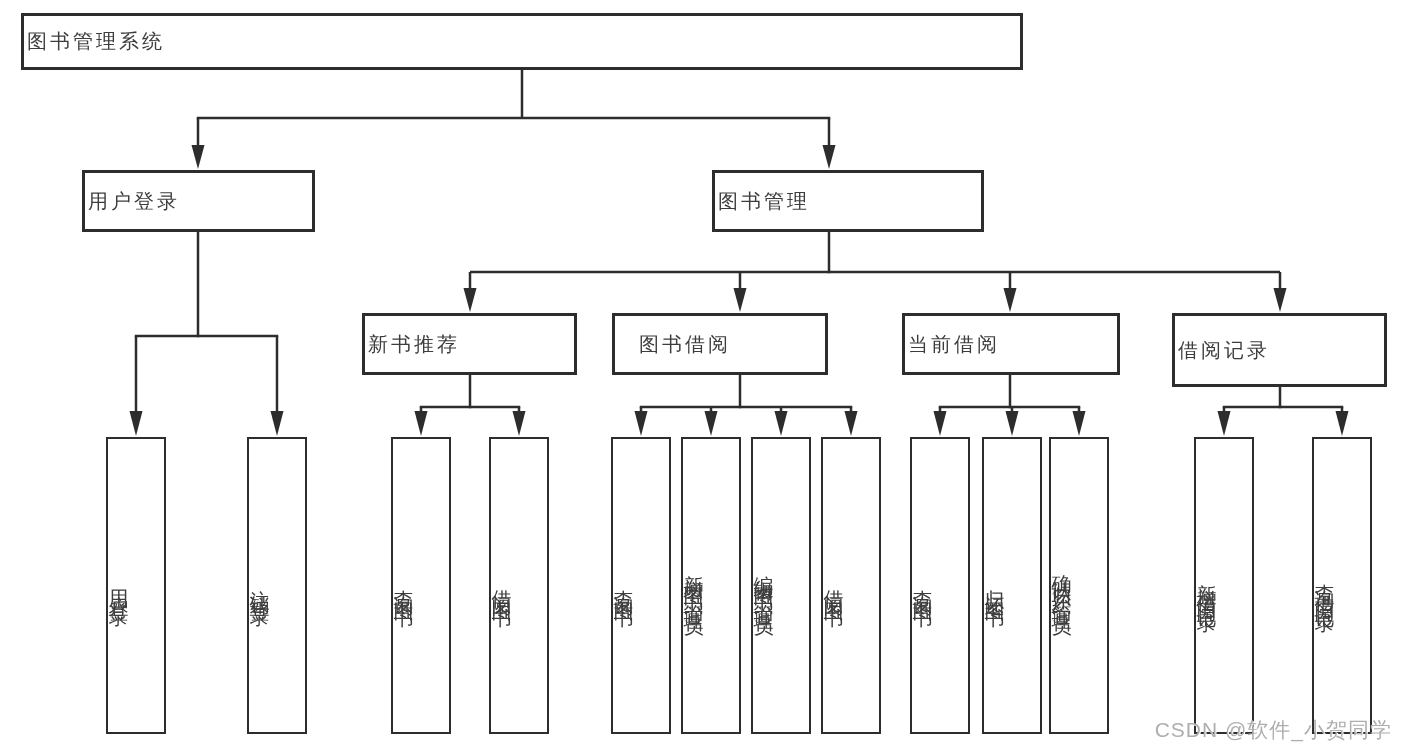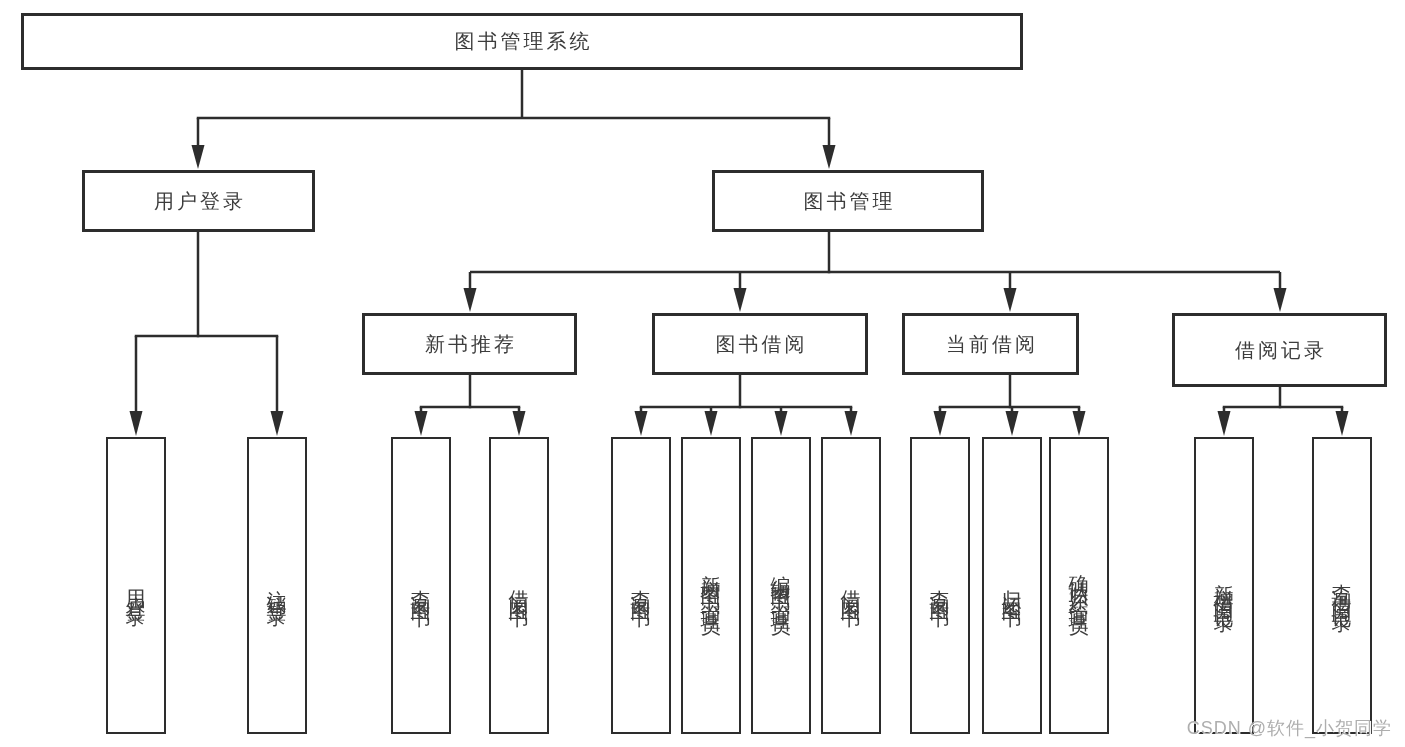--- a/index.html
+++ b/index.html
@@ -16,21 +16,21 @@
     left: 0; top: 0;
     width: 1405px; height: 747px;
   }
   .node {
     position: absolute;
     background: #ffffff;
     border: 3px solid #2d2d2d;
     box-sizing: border-box;
     display: flex;
     align-items: center;
-    justify-content: center;
+    justify-content: flex-start;
     color: #3d3d3d;
   }
   .hnode span {
     font-size: 20px;
     letter-spacing: 3px;
     text-indent: 3px;
     white-space: nowrap;
   }
   .vnode {
     width: 60px;
@@ -43,21 +43,21 @@
     text-orientation: mixed;
     font-size: 20px;
     letter-spacing: 6px;
     line-height: 1.1;
     white-space: nowrap;
   }
   .watermark {
     position: absolute;
     right: 13px;
     top: 716px;
-    font-size: 18px;
+    font-size: 21px;
     color: #aeaeae;
     letter-spacing: 1px;
     text-shadow: 1px 1px 0 #ffffff;
     white-space: nowrap;
   }
 </style>
 </head>
 <body>
 
 <div class="canvas">
@@ -142,24 +142,24 @@
   <div class="node hnode" style="left:82px; top:170px; width:233px; height:62px;">
     <span>用户登录</span>
   </div>
   <div class="node hnode" style="left:712px; top:170px; width:272px; height:62px;">
     <span>图书管理</span>
   </div>
 
   <div class="node hnode" style="left:362px; top:313px; width:215px; height:62px;">
     <span>新书推荐</span>
   </div>
-  <div class="node hnode" style="left:652px; top:313px; width:216px; height:62px;">
+  <div class="node hnode" style="left:612px; top:313px; width:216px; height:62px;padding-left:21px;">
     <span>图书借阅</span>
   </div>
-  <div class="node hnode" style="left:902px; top:313px; width:177px; height:62px;">
+  <div class="node hnode" style="left:902px; top:313px; width:218px; height:62px;">
     <span>当前借阅</span>
   </div>
   <div class="node hnode" style="left:1172px; top:313px; width:215px; height:74px;">
     <span>借阅记录</span>
   </div>
 
   <div class="node vnode" style="left:106px;">
     <span>用户登录</span>
   </div>
   <div class="node vnode" style="left:247px;">

